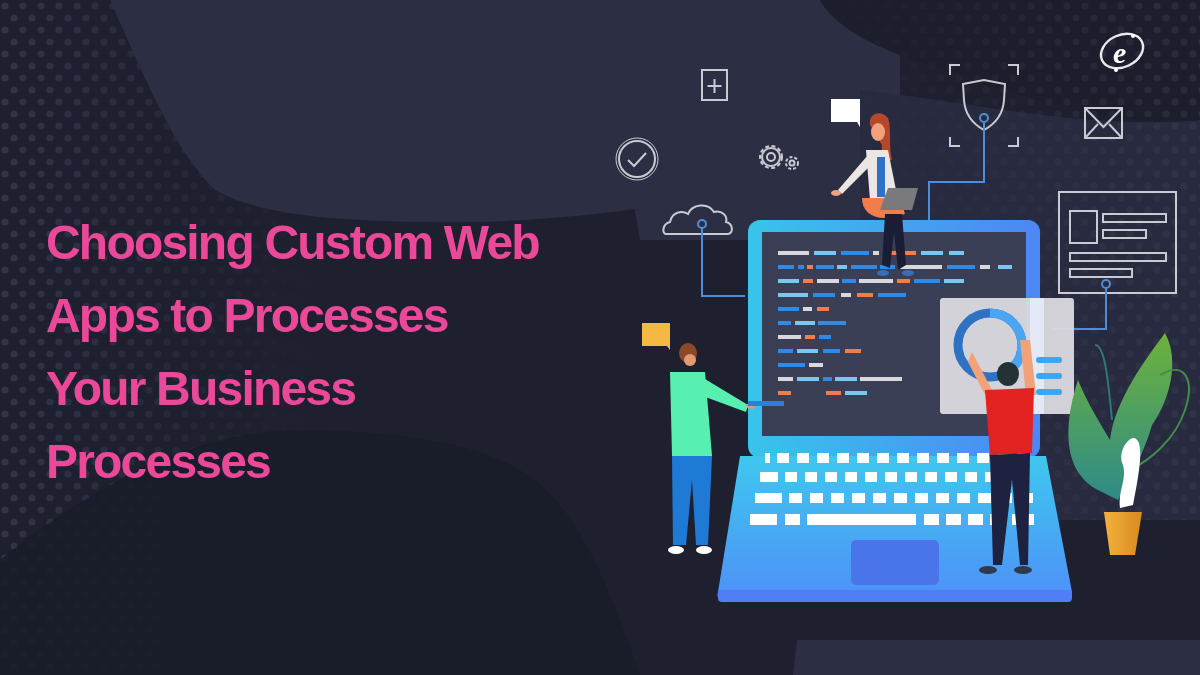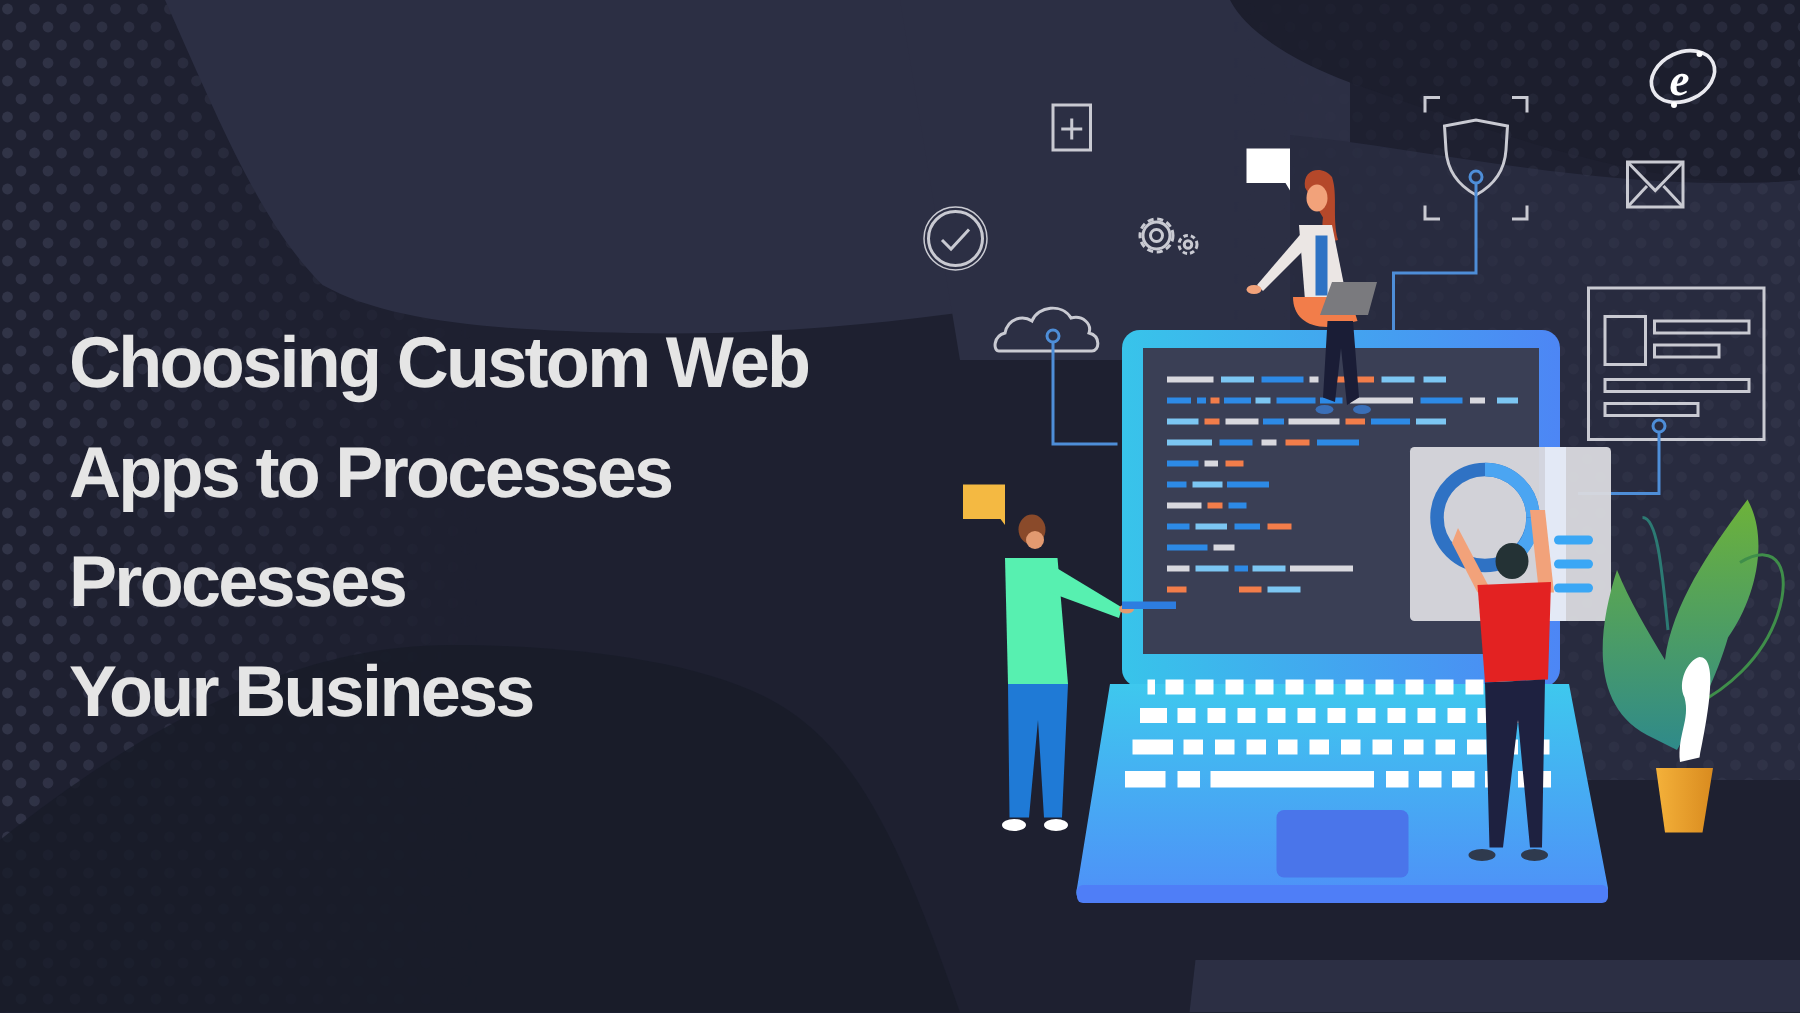--- a/index.html
+++ b/index.html
@@ -1,21 +1,21 @@
 <!DOCTYPE html>
 <html><head>
   <meta charset="utf-8">
   <style>
     * { margin:0; padding:0; box-sizing:border-box; }
     html, body { width:1200px; height:675px; overflow:hidden; background:#1e2030; }
     #stage { position:relative; width:1200px; height:675px; overflow:hidden; background:#1e2030; }
     #bg { position:absolute; left:0; top:0; width:1200px; height:675px; }
     .title-block { position:absolute; left:46px; top:206px; width:580px; }
     .title-line {
-      display:block; color:#e5e5e5;
+      display:block; color:#ec4899;
       font-family:"Liberation Sans", sans-serif; font-weight:700;
       font-size:48px; line-height:73px; letter-spacing:-1.8px;
       white-space:nowrap;
     }
     #art { position:absolute; left:0; top:0; width:1200px; height:675px; }
   </style>
 </head>
 <body>
 
 <div id="stage">
@@ -55,22 +55,22 @@
     <rect x="820" y="0" width="380" height="520" fill="url(#dots)" mask="url(#dotMaskR)" opacity="0.6"></rect>
 
     <path d="M300 430 C380 430 470 440 520 470 C570 500 600 560 640 675 L0 675 L0 560 C100 480 200 430 300 430 Z" fill="#181b28" opacity="0.8"></path>
 
     <path d="M797 640 L1200 640 L1200 675 L793 675 Z" fill="#2c2f44"></path>
   </svg>
 
   <div class="title-block">
     <span class="title-line">Choosing Custom Web</span>
     <span class="title-line">Apps to Processes</span>
+    <span class="title-line">Your Business</span>
     <span class="title-line">Processes</span>
-    <span class="title-line">Your Business</span>
   </div>
 
   <svg id="art" viewBox="0 0 1200 675">
     <defs>
       <linearGradient id="lapBase" x1="0" y1="0" x2="0" y2="1">
         <stop offset="0" stop-color="#3ec8ee"></stop>
         <stop offset="1" stop-color="#4f8ff8"></stop>
       </linearGradient>
       <linearGradient id="lapLid" x1="0" y1="0" x2="1" y2="0">
         <stop offset="0" stop-color="#38c4ea"></stop>

